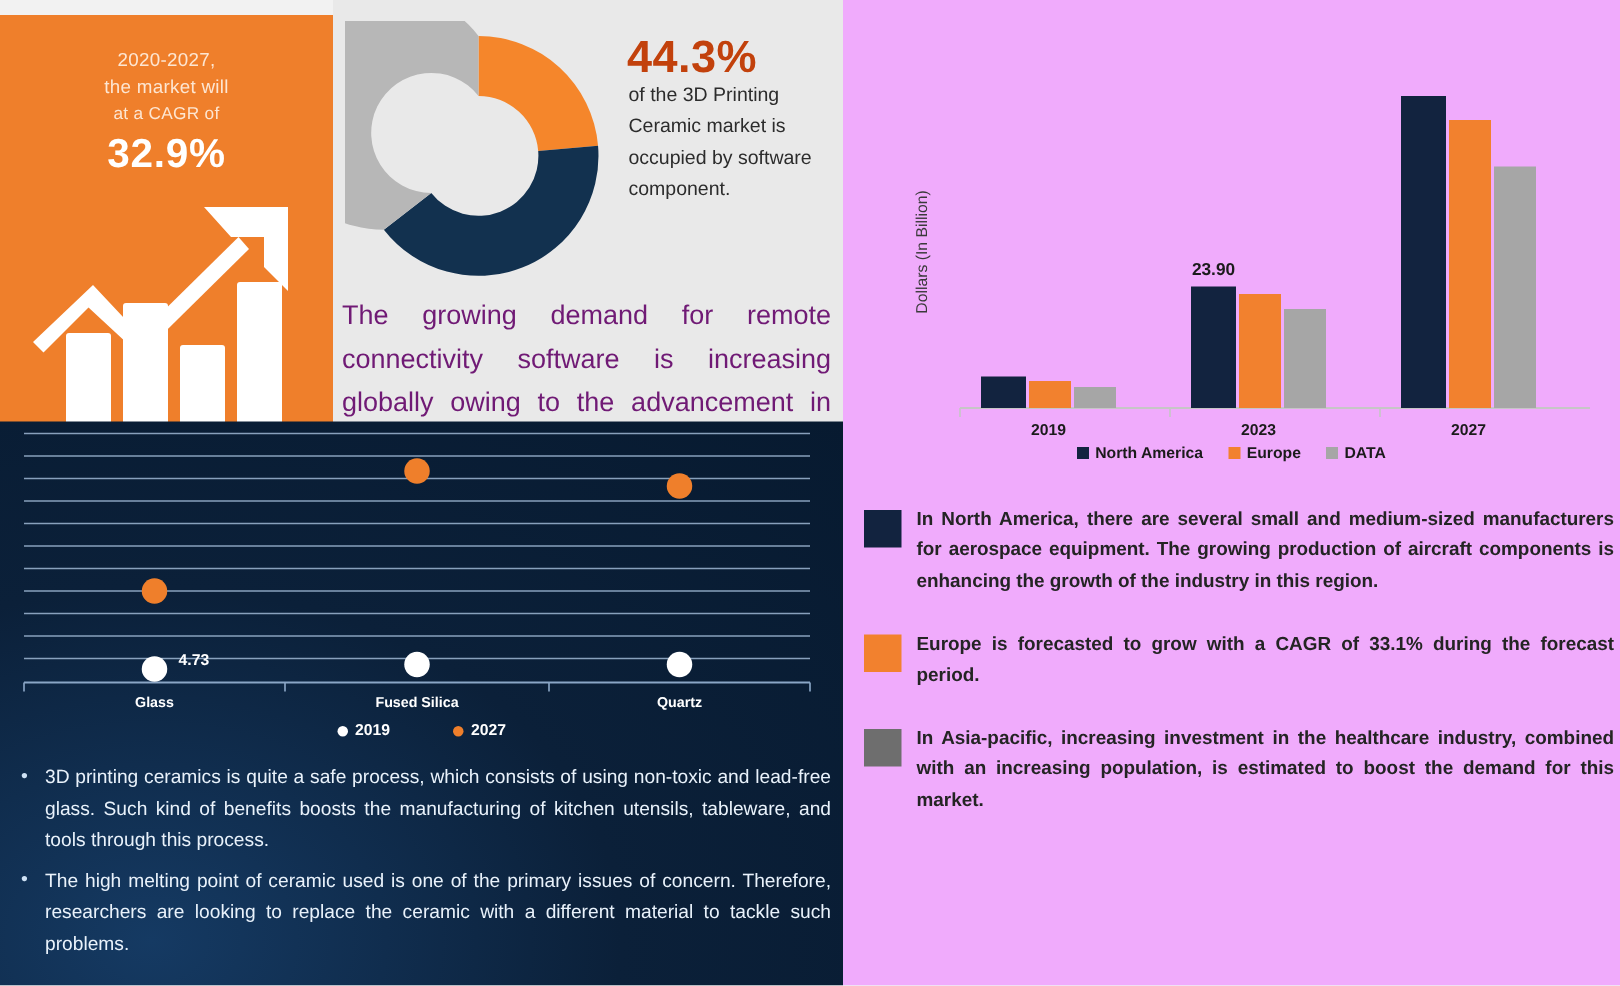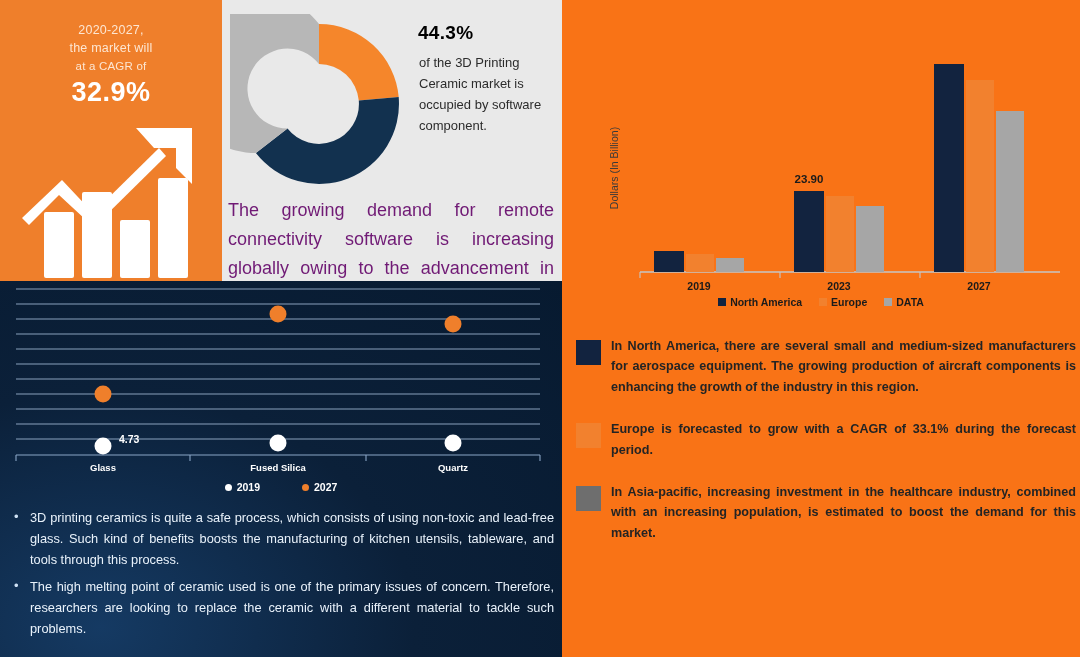--- a/index.html
+++ b/index.html
@@ -11,21 +11,21 @@
     overflow: hidden;
   }
   .canvas {
     position: relative;
     width: 1080px; height: 657px;
     background: #f2f2f2;
   }
 
   
   .cagr-block {
-    position: absolute; left: 0; top: 0;
+    position: absolute; left: 0; top: 10px;
     width: 222px; height: 348px;
     background: #ef7f2b;
     overflow: hidden;
   }
   .cagr-text {
     position: absolute; left: 0; top: 22px;
     width: 222px;
     text-align: center;
     color: #ffffff;
     line-height: 1.42;
@@ -45,37 +45,37 @@
 
   
   .donut-panel {
     position: absolute; left: 222px; top: 0;
     width: 340px; height: 281px;
     background: #e9e9e9;
   }
   .donut-wrap { position: absolute; left: 8px; top: 14px; width: 178px; height: 180px; }
   .stat-pct {
     position: absolute; left: 196px; top: 22px;
-    font-size: 19px; font-weight: bold; color: #000000; letter-spacing: .3px;
+    font-size: 30px; font-weight: bold; color: #c2410c; letter-spacing: .3px;
   }
   .stat-desc {
     position: absolute; left: 197px; top: 52px; width: 132px;
     font-size: 13px; color: #2c2c2c; line-height: 1.62;
   }
   .donut-note {
     position: absolute; left: 6px; top: 196px; width: 326px;
     font-size: 18px; color: #701a75; line-height: 1.62;
     text-align: justify;
   }
 
   
   .right-panel {
     position: absolute; left: 562px; top: 0;
     width: 518px; height: 657px;
-    background: #f97316;
+    background: #f0abfc;
   }
   .barchart { position: absolute; left: 40px; top: 20px; width: 462px; height: 290px; }
   .bar-legend {
     position: absolute; left: 0; top: 296px; width: 518px;
     display: flex; justify-content: center; align-items: center; gap: 17px;
   }
   .bar-legend .item { display: flex; align-items: center; gap: 4px; text-align: right; }
   .bar-legend .swatch { width: 8px; height: 8px; display: inline-block; }
   .bar-legend .lbl { font-size: 10.5px; font-weight: bold; color: #1b1b1b; }
 

